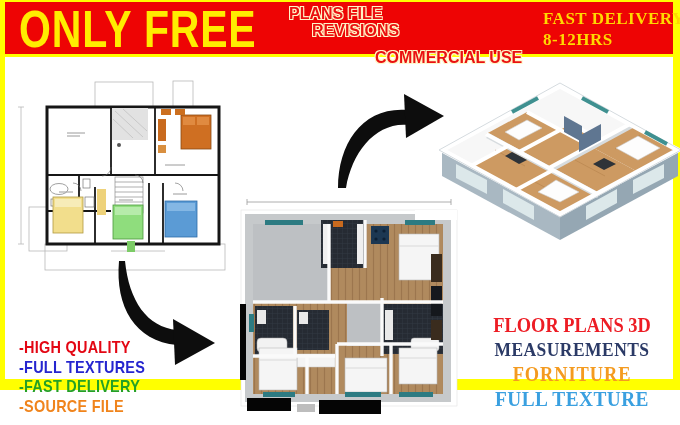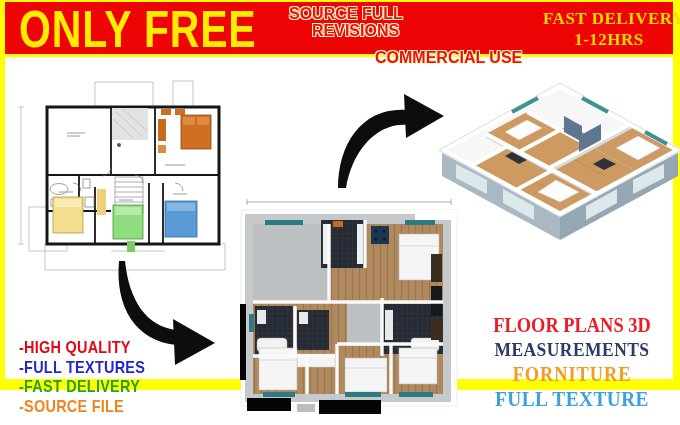--- a/index.html
+++ b/index.html
@@ -8,21 +8,21 @@
   .page{position:relative;width:680px;height:390px;background:#ffff00}
   .content{position:absolute;left:5px;top:2px;right:7px;bottom:11px;background:#ffffff}
   
   .banner{position:absolute;left:0;top:0;width:100%;height:55px;background:#ee0404;border-bottom:3px solid #ffff00}
   .headline{position:absolute;left:14px;top:2px;font-weight:900;font-size:50px;line-height:50px;
             letter-spacing:1px;transform:scale(.82,1.02);transform-origin:0 0;white-space:nowrap}
   .perks{position:absolute;left:284px;top:4px;font-weight:800;font-size:16px;line-height:16.5px;white-space:nowrap}
   .perk{text-shadow:-1px -1px 0 #fff6c8,1px -1px 0 #fff6c8,-1px 1px 0 #fff6c8,1px 1px 0 #fff6c8}
   .perk.p2{margin-left:23px}
   .perk.p3{margin-left:86px}
-  .delivery{position:absolute;left:538px;top:6px;width:132px;text-align:center;
+  .delivery{position:absolute;left:538px;top:6px;width:132px;text-align:left;
             font-family:"Liberation Serif",serif;font-weight:700;font-size:17px;line-height:21px;letter-spacing:.5px;white-space:nowrap}
   
   .art{position:absolute}
   .plan2d{left:10px;top:77px;width:222px;height:196px}
   .arrow-down{left:100px;top:255px;width:115px;height:110px}
   .render-top{left:232px;top:196px;width:224px;height:219px}
   .arrow-up{left:325px;top:78px;width:118px;height:112px}
   .render-iso{left:430px;top:68px;width:250px;height:212px}
   
   .benefits{position:absolute;left:14px;top:336px;font-weight:800;font-size:17px;line-height:19.5px;
@@ -37,27 +37,27 @@
 </style>
 </head>
 <body>
 
 <div class="page">
   <div class="content">
 
     <div class="banner" style="background: rgb(238, 4, 4);">
       <div class="headline" style="color: rgb(255, 236, 0);">ONLY FREE</div>
       <div class="perks">
-        <div class="perk p1" style="color: rgb(234, 17, 17);">SOURCE FULL</div>
+        <div class="perk p1" style="color: rgb(234, 17, 17);">PLANS FILE</div>
         <div class="perk p2" style="color: rgb(234, 17, 17);">REVISIONS</div>
         <div class="perk p3" style="color: rgb(234, 17, 17); margin-top: 11px;">COMMERCIAL USE</div>
       </div>
       <div class="delivery" style="color: rgb(255, 217, 0);">
         <div>FAST DELIVERY</div>
-        <div>1-12HRS</div>
+        <div>8-12HRS</div>
       </div>
     </div>
 
     <svg class="art plan2d" viewBox="0 0 222 196">
 
       <g stroke="#b8b8b8" stroke-width="0.8" fill="none">
         <rect x="80" y="3" width="58" height="27"></rect>
         <rect x="158" y="2" width="20" height="28"></rect>
         <line x1="6" y1="28" x2="6" y2="165"></line>
         <line x1="3" y1="28" x2="9" y2="28"></line>

